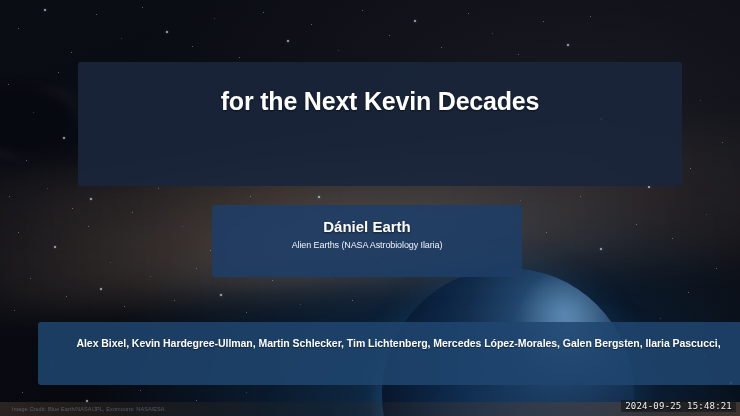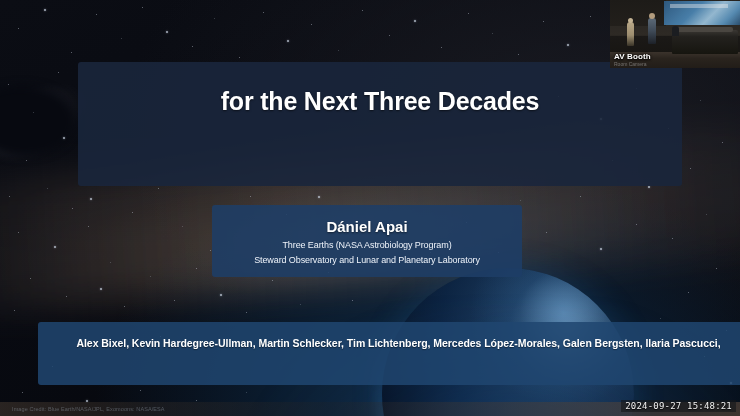--- a/index.html
+++ b/index.html
@@ -414,46 +414,32 @@
     <i style="left:196px; top:400px"></i>
       <i class="d" style="left:246px; top:392px"></i>
   </div>
 
   <div class="planet-atmo"></div>
   <div class="planet"></div>
   <div class="planet-limb"></div>
   <div class="glow-bottom"></div>
 
   <div class="panel title-panel">
-    <div class="title-line">for the Next Three Decades</div>
+    <div class="title-line">for the Next Kevin Decades</div>
   </div>
 
   <div class="panel author-panel">
-    <div class="author-name">Dániel Apai</div>
-    <div class="author-aff">Three Earths (NASA Astrobiology Program)</div>
-    <div class="author-aff">Steward Observatory and Lunar and Planetary Laboratory</div>
+    <div class="author-name">Dániel Earth</div>
+    <div class="author-aff">Alien Earths (NASA Astrobiology Ilaria)</div>
   </div>
 
   <div class="panel coauthor-panel">
     <div class="coauthor-line">Alex Bixel, Kevin Hardegree-Ullman, Martin Schlecker, Tim Lichtenberg,  Mercedes López-Morales, Galen Bergsten, Ilaria Pascucci,</div>
   </div>
 
   <div class="bottom-bleed"></div>
 
   <div class="credit">Image Credit: Blue Earth/NASA/JPL, Exomoons: NASA/ESA</div>
 
-  <div class="pip">
-    <div class="pip-room">
-      <div class="pip-wall-dark"></div>
-      <div class="pip-screen"></div>
-      <div class="pip-floor"></div>
-      <div class="pip-desk"></div>
-      <div class="pip-fig1"></div>
-      <div class="pip-fig2"></div>
-      <div class="pip-fig3"></div>
-    </div>
-    <div class="pip-label">AV Booth</div>
-    <div class="pip-sublabel">Room Camera</div>
-  </div>
-
-  <div class="timestamp">2024-09-27 15:48:21</div>
+
+  <div class="timestamp">2024-09-25 15:48:21</div>
 
 </div>
 
 </body></html>

